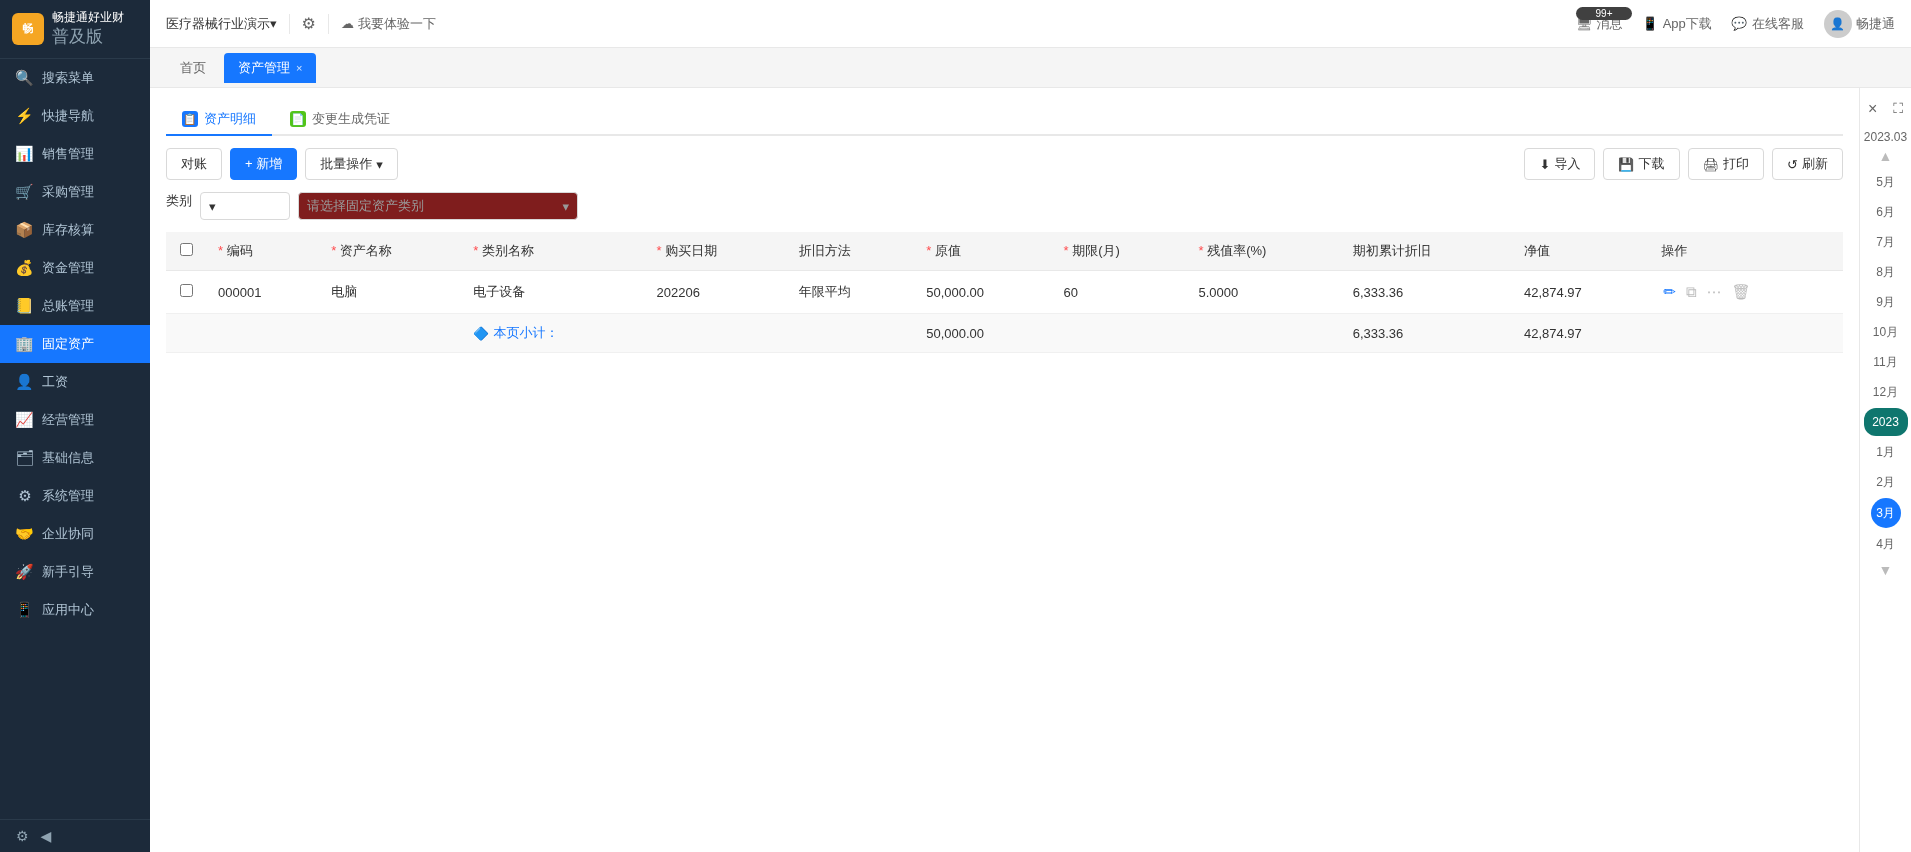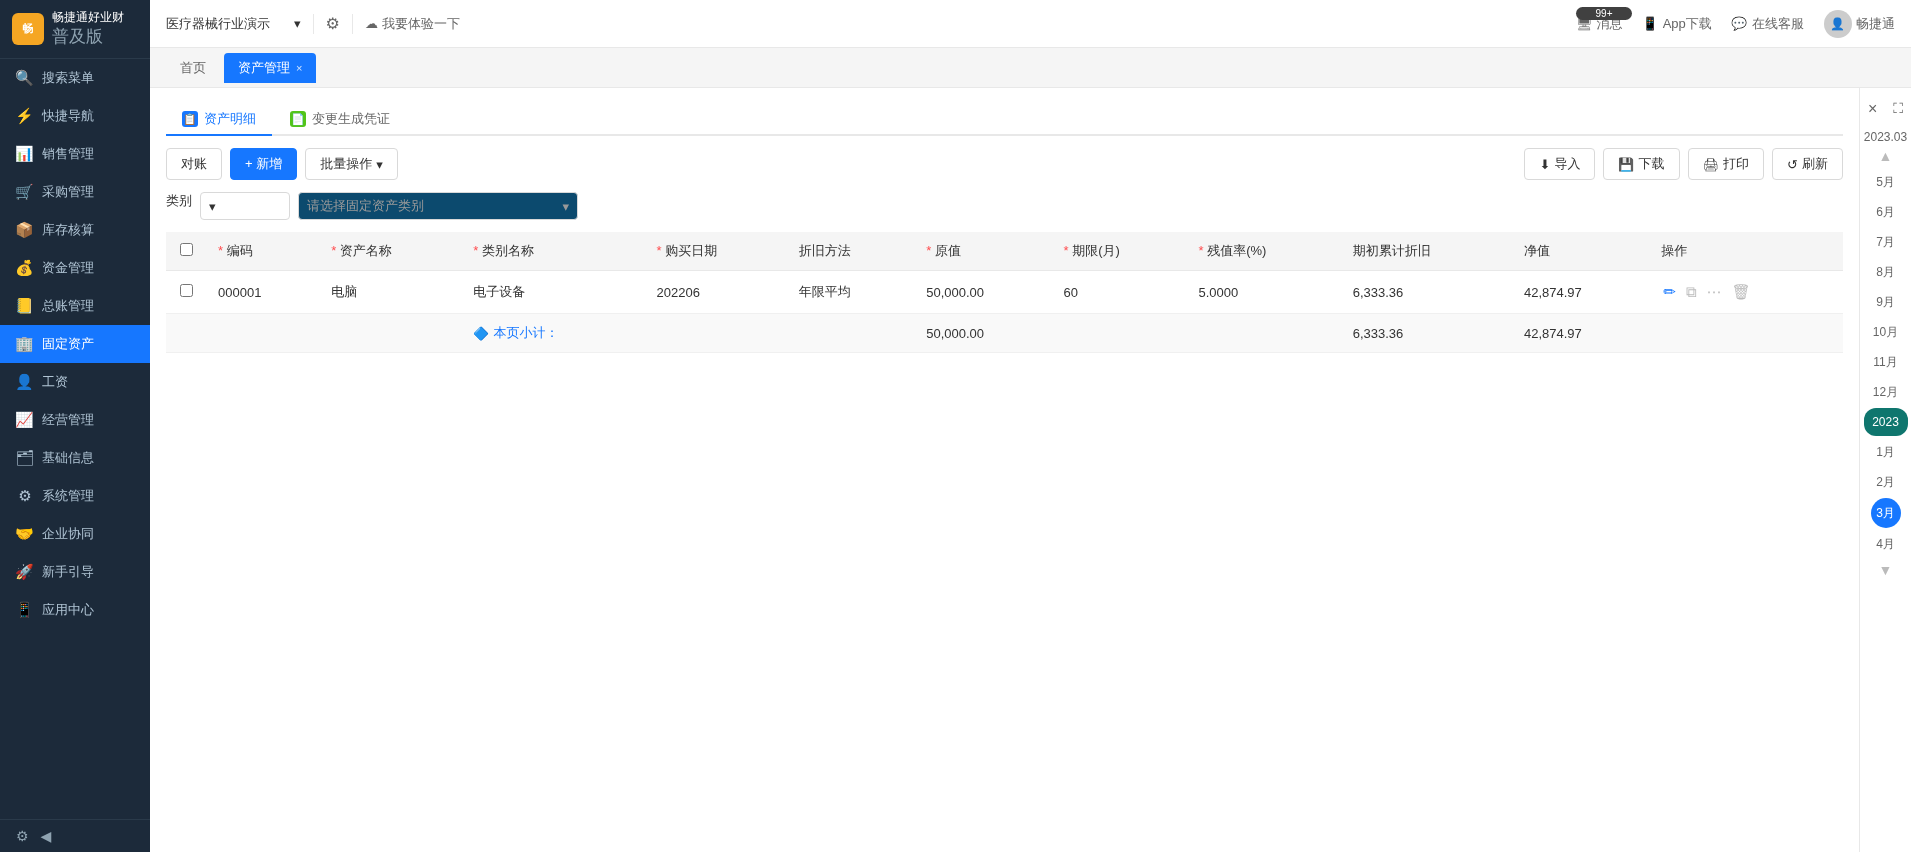--- a/index.html
+++ b/index.html
@@ -101,21 +101,21 @@
       display: flex;
       align-items: center;
       padding: 0 16px;
       border-bottom: 1px solid #e8e8e8;
       gap: 12px;
       flex-shrink: 0;
     }
     .topbar-company {
       display: flex;
       align-items: center;
-      gap: 24px;
+      gap: 0;
       color: #333;
       font-size: 13px;
       cursor: pointer;
     }
     .topbar-divider {
       width: 1px;
       height: 20px;
       background: #e8e8e8;
     }
     .topbar-gear {
@@ -297,21 +297,21 @@
       min-width: 90px;
     }
     .filter-input-wrap {
       flex: 1;
       max-width: 280px;
       display: flex;
       align-items: center;
       border: 1px solid #d9d9d9;
       border-radius: 4px;
       padding: 4px 8px;
-      background: #0c4a6e;
+      background: #7f1d1d;
       cursor: pointer;
       font-size: 13px;
       color: #999;
     }
 
     
     .table-wrap {
       flex: 1;
       overflow: auto;
     }

